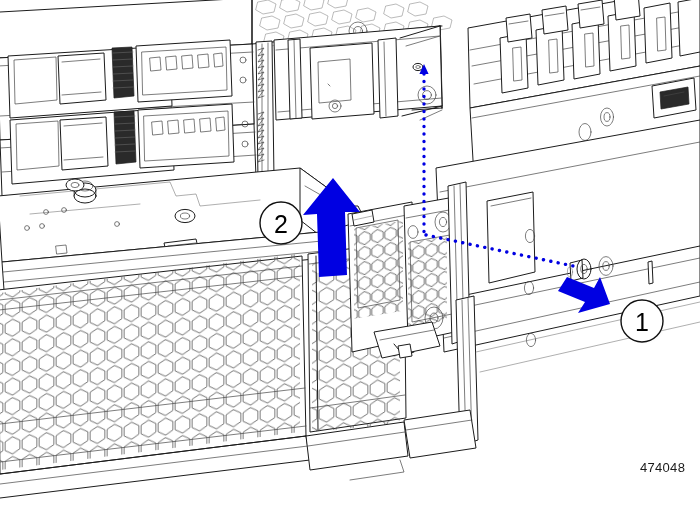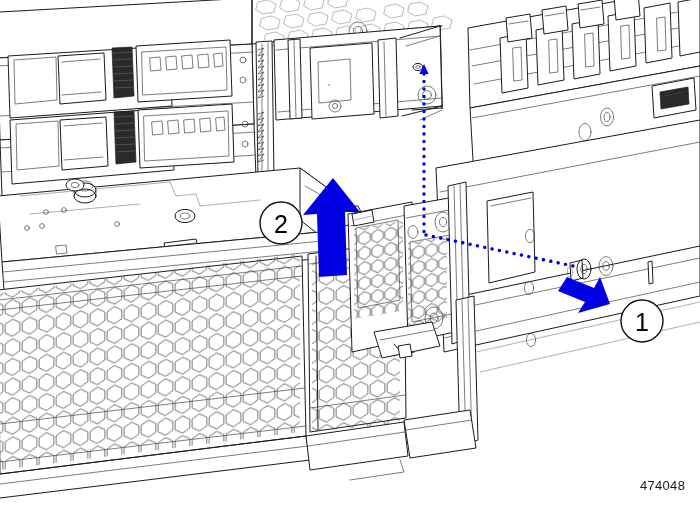--- a/index.html
+++ b/index.html
@@ -505,15 +505,15 @@
     </g>
 
     <g>
       <ellipse cx="645" cy="326" rx="21" ry="19" fill="url(#shadowgrad)" opacity="0.6"></ellipse>
       <circle class="callout-circle" cx="642" cy="321" r="21"></circle>
       <text class="callout-text" x="642" y="322">1</text>
     </g>
 
   </svg>
 
-  <div class="fig-id" style="left:640px; top:478px;">474048</div>
+  <div class="fig-id" style="left:640px; top:460px;">474048</div>
 
 </div>
 
 </body></html>

